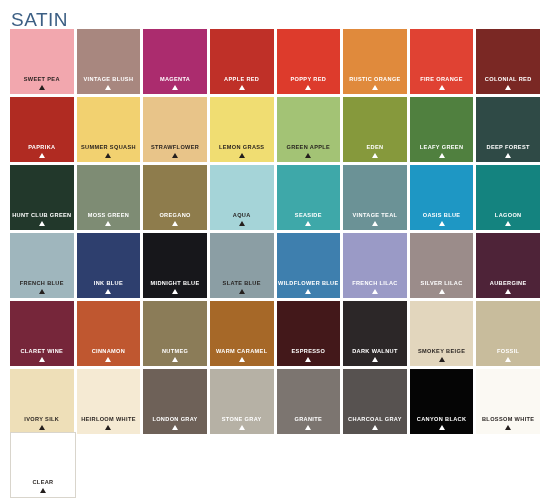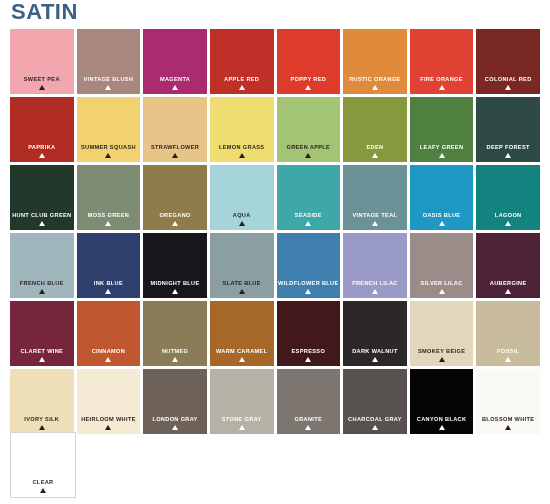--- a/index.html
+++ b/index.html
@@ -15,24 +15,24 @@
   }
   #page {
     position: relative;
     width: 550px;
     height: 504px;
     background: #ffffff;
   }
   #title {
     position: absolute;
     left: 11px;
-    top: 1px;
+    top: 9px;
     font-family: "Liberation Sans", sans-serif;
-    font-size: 22px;
-    font-weight: bold;
+    font-size: 19px;
+    font-weight: normal;
     letter-spacing: 0.5px;
     color: #3c5f84;
     line-height: 22px;
   }
   #grid {
     position: absolute;
     left: 10px;
     top: 29px;
     width: 530px;
     display: grid;

